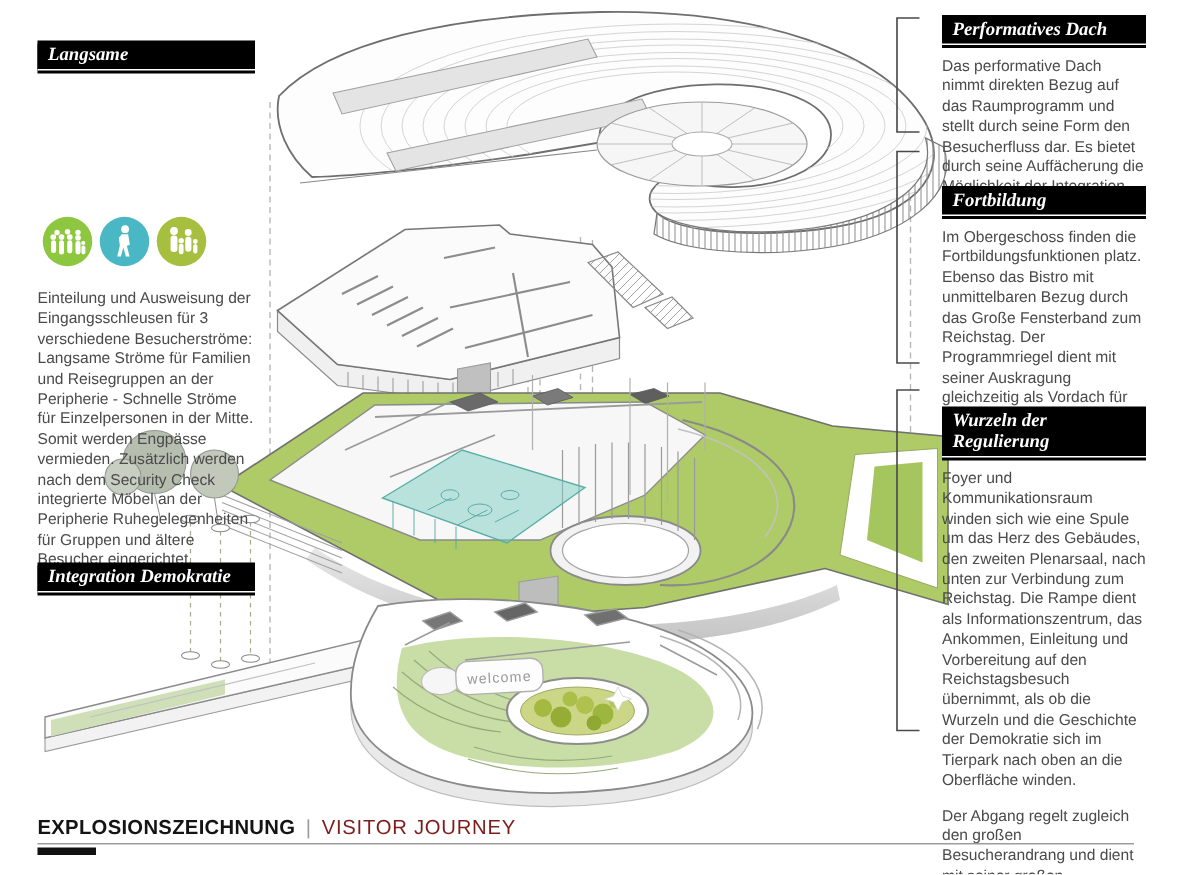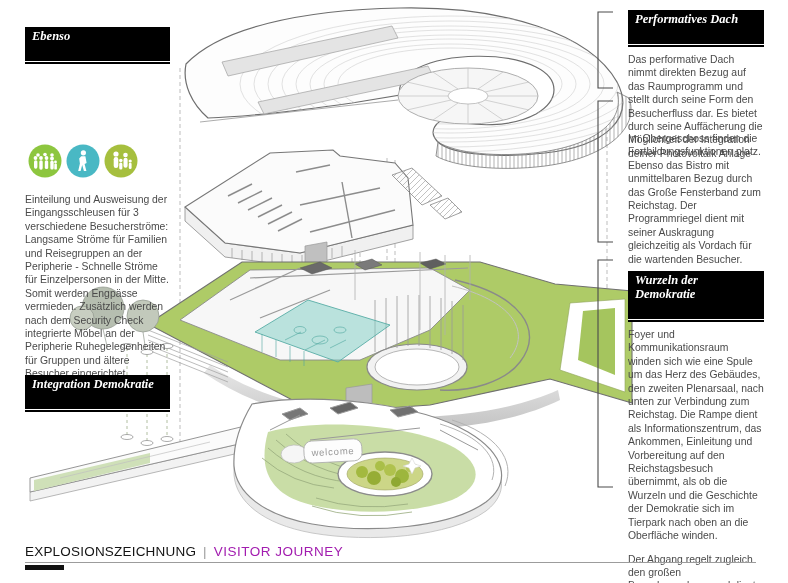--- a/index.html
+++ b/index.html
@@ -2,32 +2,32 @@
 <html><head>
 <meta charset="utf-8">
 <style>
   html,body{margin:0;padding:0;background:#fff;}
   #page{position:relative;width:788px;height:583px;background:#fff;overflow:hidden;
         font-family:"Liberation Sans",sans-serif;}
   #drawing{position:absolute;left:0;top:0;z-index:0;}
   .block{position:absolute;z-index:2;}
   .hdr{background:#000;color:#fff;font-family:"Liberation Serif",serif;
        font-style:italic;font-weight:600;font-size:12.5px;line-height:14px;
-       padding:2px 4px 18px 7px;border-bottom:1px solid #fff;box-shadow:0 2px 0 #000;}
+       padding:2px 4px 3px 7px;border-bottom:1px solid #fff;box-shadow:0 2px 0 #000;}
   .body-text{margin-top:8px;font-size:10.4px;line-height:13.4px;color:#4a4a4a;}
   .body-text + .body-text{margin-top:10px;}
   .left-col{width:145px;left:25px;}
   .right-col{width:136px;left:628px;}
   .icon-row{position:absolute;left:28px;top:144px;z-index:2;display:flex;gap:4px;}
   .icon-row svg{display:block;}
   #footer-title{position:absolute;left:25px;top:544px;z-index:2;font-size:13.5px;
                 letter-spacing:.2px;white-space:nowrap;}
-  #footer-title .bold{font-weight:normal;color:#141414;}
+  #footer-title .bold{font-weight:bold;color:#141414;}
   #footer-title .sep{color:#9a9a9a;font-weight:400;padding:0 3px;}
-  #footer-title .light{color:#a21caf;font-weight:400;letter-spacing:.5px;}
+  #footer-title .light{color:#7f1d1d;font-weight:400;letter-spacing:.5px;}
   #footer-rule{position:absolute;left:25px;top:562px;width:731px;height:1px;background:#9c9c9c;z-index:2;}
   #footer-bar{position:absolute;left:25px;top:565px;width:39px;height:5px;background:#111;z-index:2;}
 </style>
 </head>
 <body>
 
 <div id="page">
 
   <svg id="drawing" width="788" height="583" viewBox="0 0 788 583">
     <defs>
@@ -264,21 +264,21 @@
     </g>
 
     <g stroke="#4a4a4a" stroke-width="1.1" fill="none">
       <path d="M613,12 H598 V88 H613"></path>
       <path d="M613,101 H598 V242 H613"></path>
       <path d="M613,260 H598 V487 H613"></path>
     </g>
   </svg>
 
   <div class="block left-col" style="top:27px">
-    <div class="hdr">Ebenso</div>
+    <div class="hdr">Langsame</div>
   </div>
 
   <div class="icon-row">
     <svg width="34" height="34" viewBox="0 0 34 34">
       <circle cx="17" cy="17" r="16.5" fill="#8dc63f"></circle>
       <g fill="#fff">
         <circle cx="10" cy="11" r="1.8"></circle>
           <circle cx="17" cy="10.5" r="1.8"></circle>
           <circle cx="24" cy="11" r="1.8"></circle>
         <circle cx="7.5" cy="14" r="1.9"></circle>
@@ -322,25 +322,26 @@
   <div class="block left-col" style="top:375px">
     <div class="hdr">Integration Demokratie</div>
   </div>
 
   <div class="block right-col" style="top:10px">
     <div class="hdr">Performatives Dach</div>
     <div class="body-text">Das performative Dach nimmt direkten Bezug auf das Raumprogramm und stellt durch seine Form den Besucherfluss dar. Es bietet durch seine Auffächerung die Möglichkeit der Integration deiner Photovoltaik Anlage</div>
   </div>
 
   <div class="block right-col" style="top:124px">
+    <div class="hdr">Fortbildung</div>
     <div class="body-text">Im Obergeschoss finden die Fortbildungsfunktionen platz. Ebenso das Bistro mit unmittelbaren Bezug durch das Große Fensterband zum Reichstag. Der Programmriegel dient mit seiner Auskragung gleichzeitig als Vordach für die wartenden Besucher.</div>
   </div>
 
   <div class="block right-col" style="top:271px">
-    <div class="hdr">Wurzeln der Demokratie</div>
+    <div class="hdr">Wurzeln der Regulierung</div>
     <div class="body-text">Foyer und Kommunikationsraum winden sich wie eine Spule um das Herz des Gebäudes, den zweiten Plenarsaal, nach unten zur Verbindung zum Reichstag. Die Rampe dient als Informationszentrum, das Ankommen, Einleitung und Vorbereitung auf den Reichstagsbesuch übernimmt, als ob die Wurzeln und die Geschichte der Demokratie sich im Tierpark nach oben an die Oberfläche winden.</div>
     <div class="body-text">Der Abgang regelt zugleich den großen Besucherandrang und dient mit seiner großen Informationswand als Geschichtsrekorder, der die Vergangenheit nicht nur lebhaft darstellt sondern auch die Möglichkeit bietet eigene Erinnerungen zu hinterlassen.</div>
   </div>
 
   <div id="footer-title">
     <span class="bold">EXPLOSIONSZEICHNUNG</span>
     <span class="sep">|</span>
     <span class="light">VISITOR JOURNEY</span>
   </div>
   <div id="footer-rule"></div>

